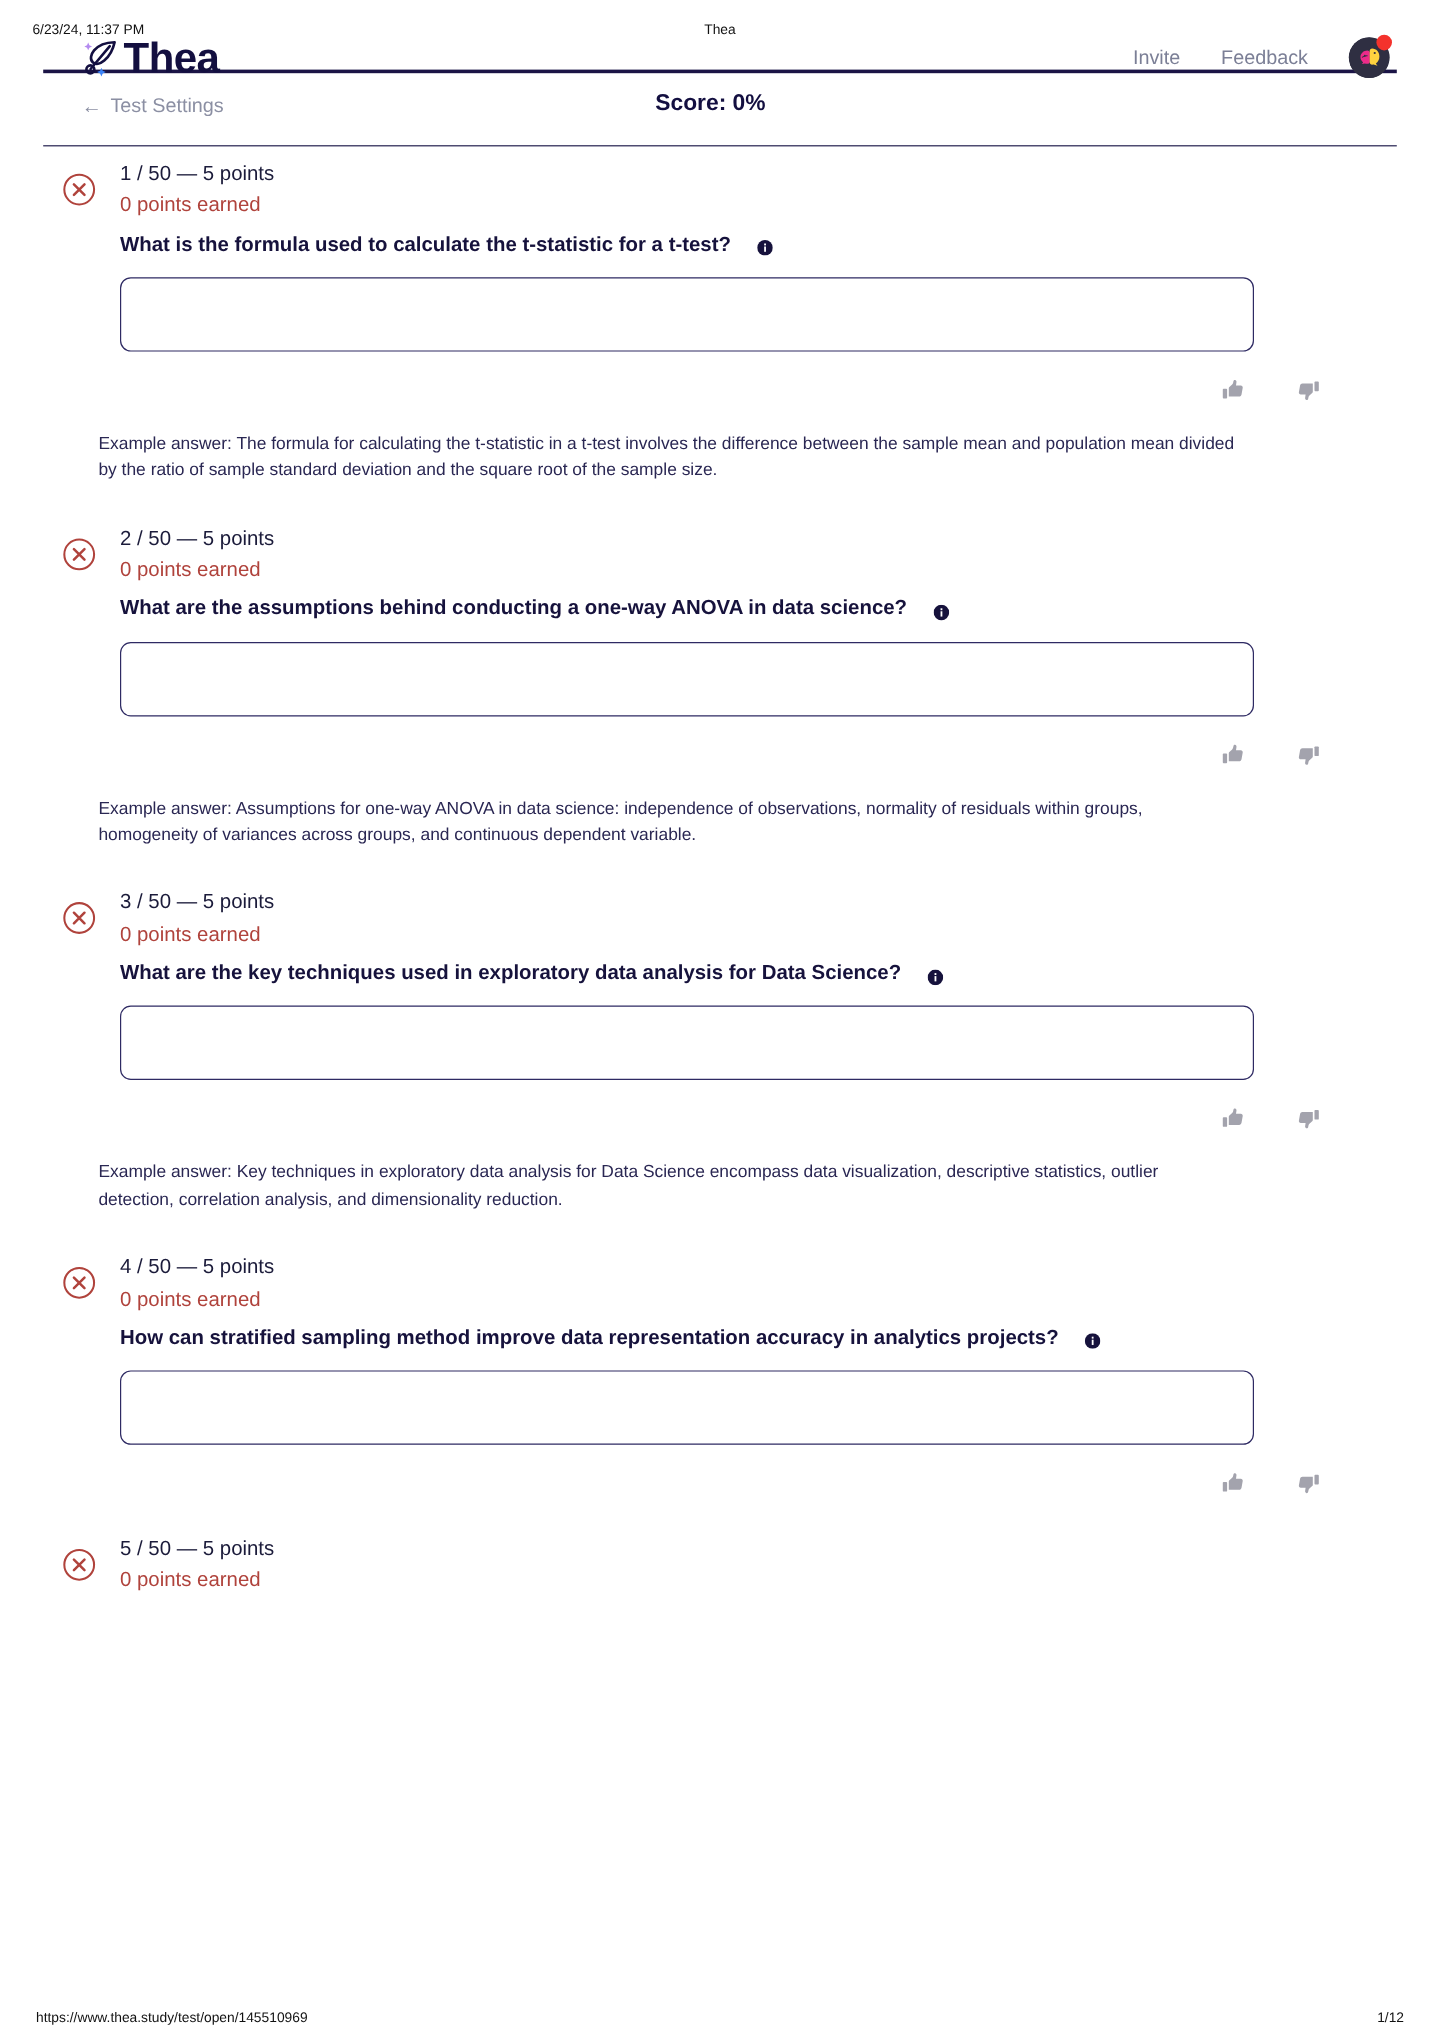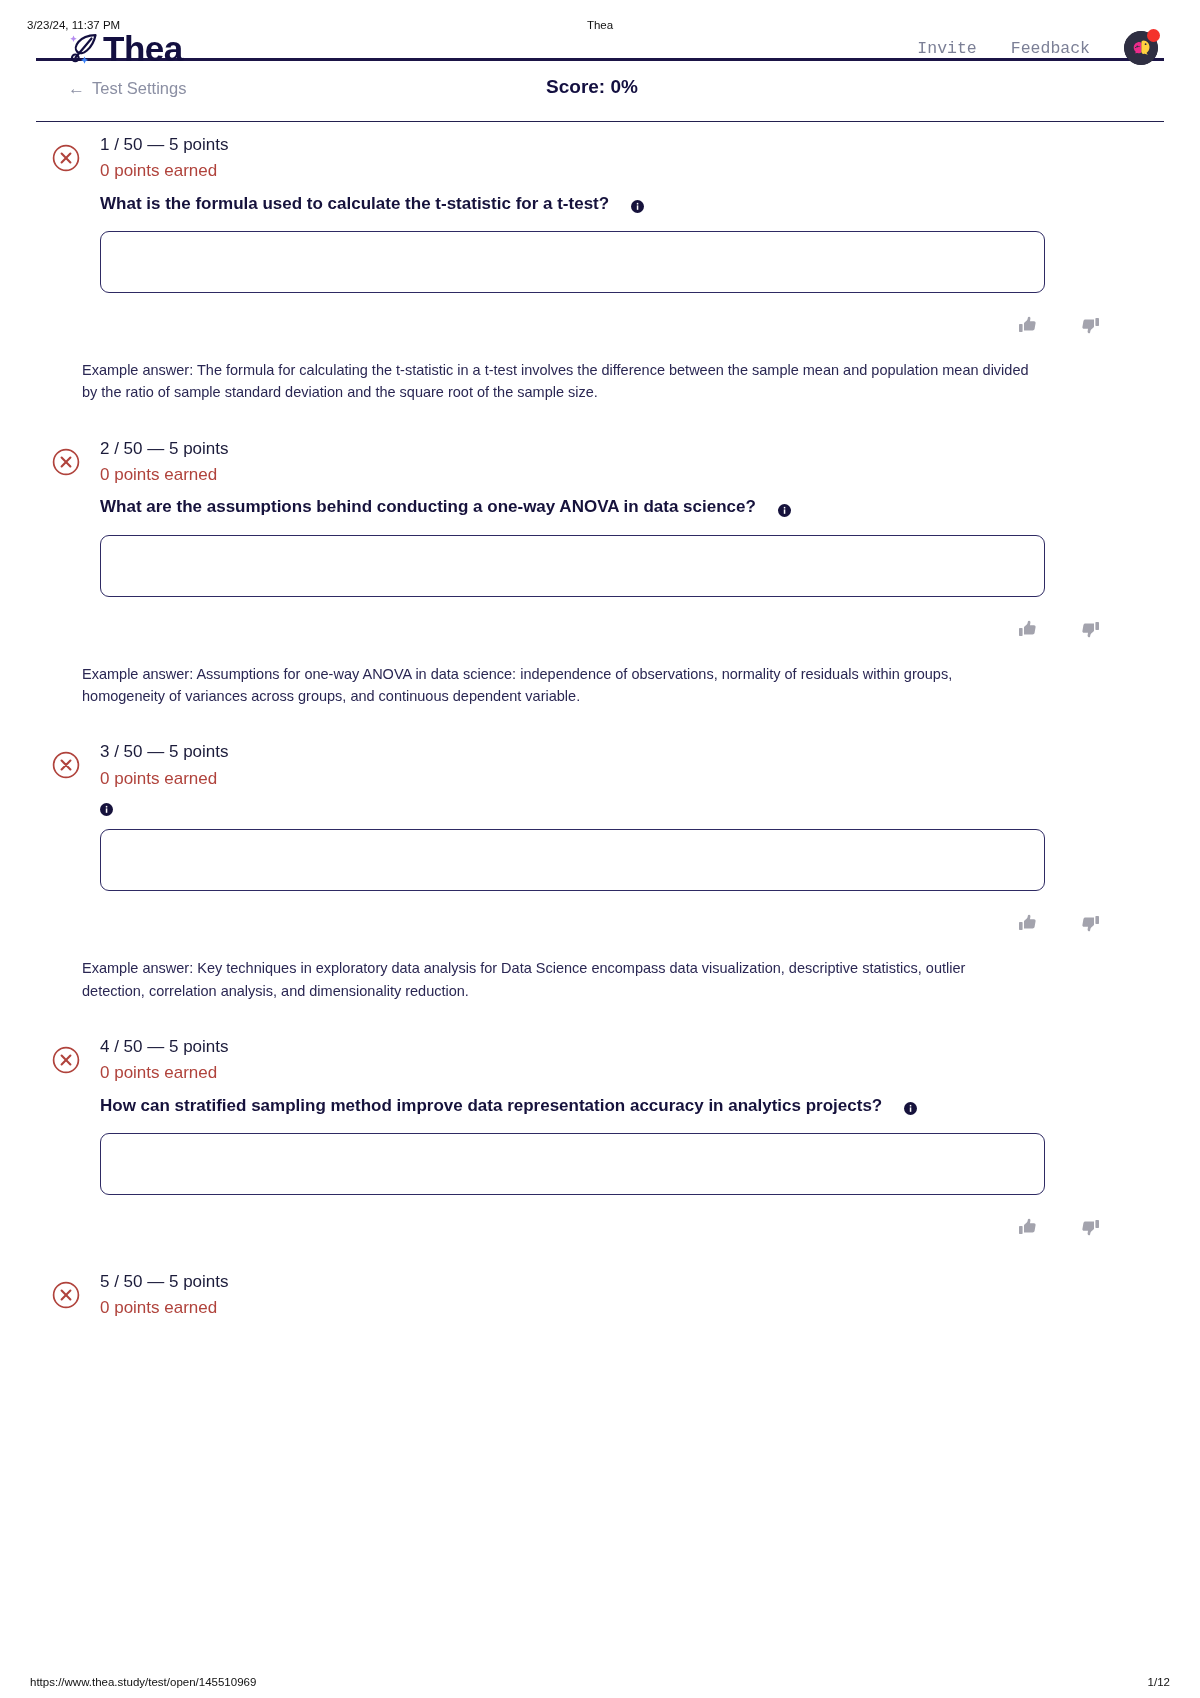--- a/index.html
+++ b/index.html
@@ -77,21 +77,21 @@
   .header-right {
     display: flex;
     align-items: center;
     gap: 34px;
     padding-right: 6px;
   }
   .hdr-link {
     font-size: 16.5px;
     color: #7b7f96;
     text-decoration: none;
-    font-family: Liberation Mono, monospace;
+    font-family: Liberation Sans, sans-serif;
   }
   .avatar-wrap { position: relative; width: 34px; height: 34px; }
   .avatar {
     width: 34px; height: 34px; border-radius: 50%;
     background: #2b2b3d;
     overflow: hidden;
     position: relative;
     display: block;
   }
   .badge-dot {
@@ -212,21 +212,21 @@
     font-size: 14.5px;
     line-height: 1.55;
     color: #2a2753;
     max-width: 950px;
   }
 </style>
 </head>
 <body>
 
 <div class="print-meta">
-  <span class="pm-date">3/23/24, 11:37 PM</span>
+  <span class="pm-date">6/23/24, 11:37 PM</span>
   <span class="pm-title">Thea</span>
 </div>
 
 <div class="page">
 
   <div class="app-header">
 
     <div class="brand">
       <span class="brand-logo">
         <svg class="brand-logo" viewBox="0 0 34 34" xmlns="http://www.w3.org/2000/svg">
@@ -340,20 +340,21 @@
       </div>
       <div class="q-spacer"></div>
       <div class="q-block">
         <span class="q-mark"><svg width="28" height="28" viewBox="0 0 28 28" xmlns="http://www.w3.org/2000/svg">
             <circle cx="14" cy="14" r="12.4" fill="none" stroke="#b0433c" stroke-width="1.7"></circle>
             <path d="M9.6 9.6 L18.4 18.4 M18.4 9.6 L9.6 18.4" stroke="#b0433c" stroke-width="2.1" stroke-linecap="round"></path>
           </svg></span>
         <div class="q-meta">3 / 50 — 5 points</div>
         <div class="q-earned">0 points earned</div>
         <div class="q-title">
+          <span>What are the key techniques used in exploratory data analysis for Data Science?</span>
           <span class="info-icon"><svg width="13" height="13" viewBox="0 0 13 13" xmlns="http://www.w3.org/2000/svg">
               <circle cx="6.5" cy="6.5" r="6.5" fill="#16123c"></circle>
               <rect x="5.8" y="5.4" width="1.5" height="4.4" fill="#ffffff"></rect>
               <rect x="5.8" y="2.9" width="1.5" height="1.6" fill="#ffffff"></rect>
             </svg></span>
         </div>
         <textarea class="answer-box" placeholder="" style=""></textarea>
         <div class="feedback-row">
           <button class="fb-btn">
             <svg width="20" height="20" viewBox="0 0 20 20" xmlns="http://www.w3.org/2000/svg">

